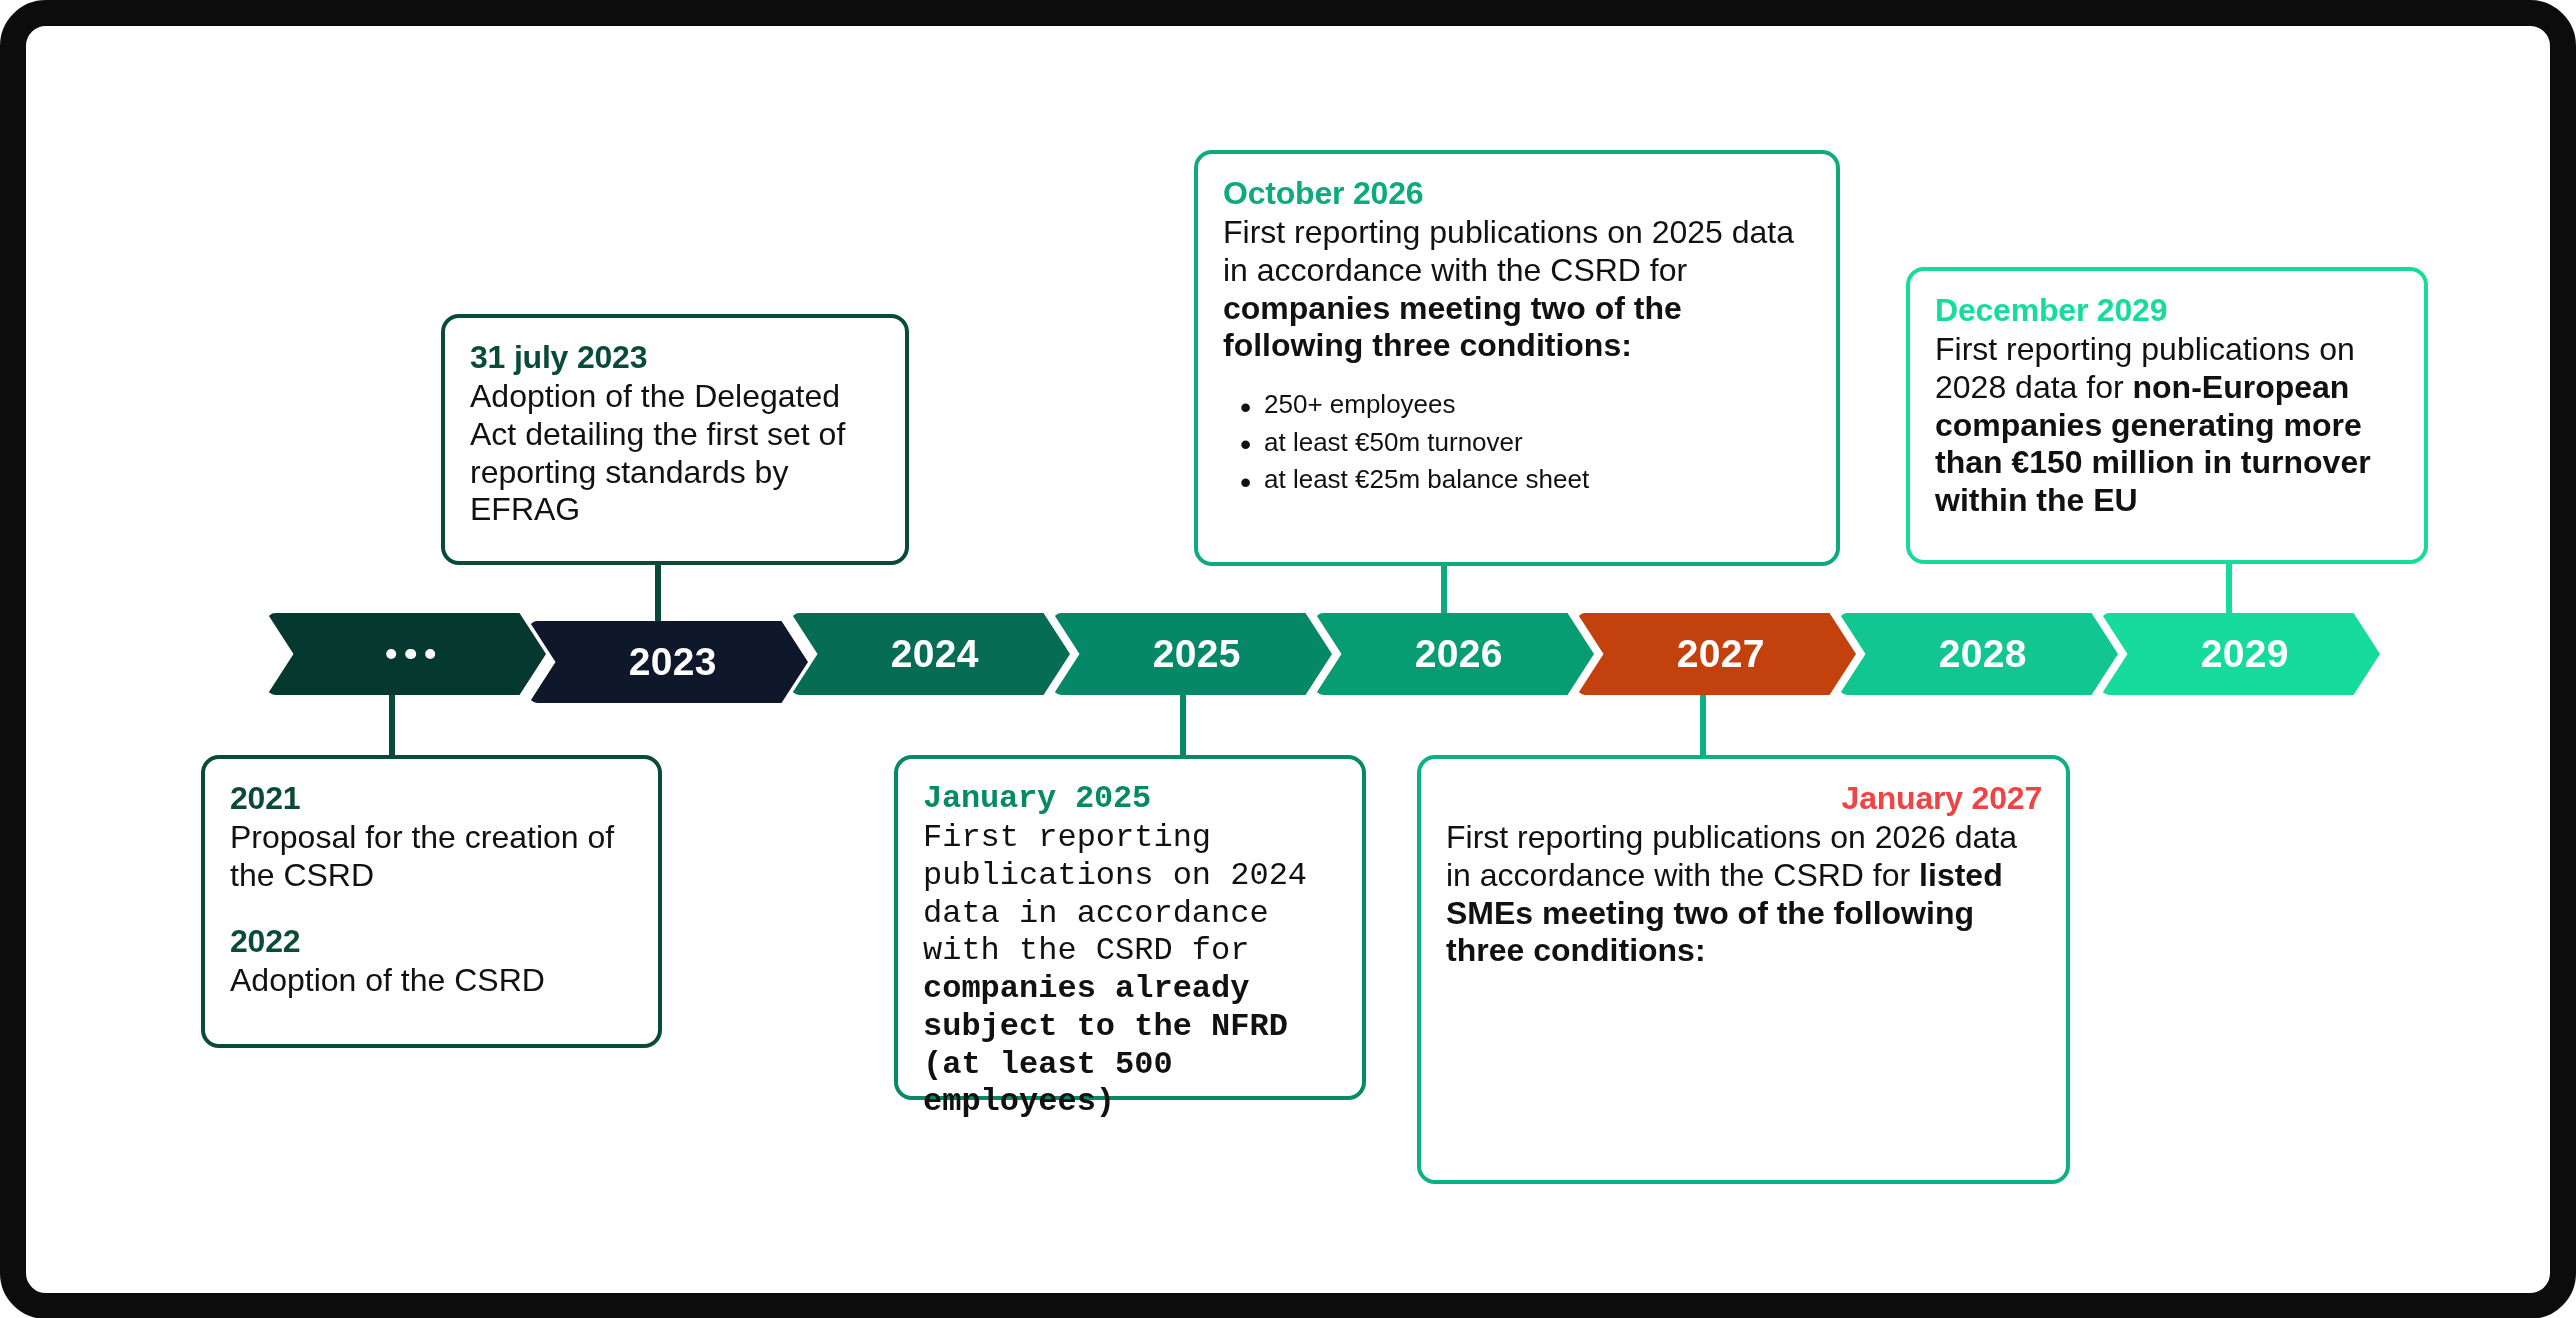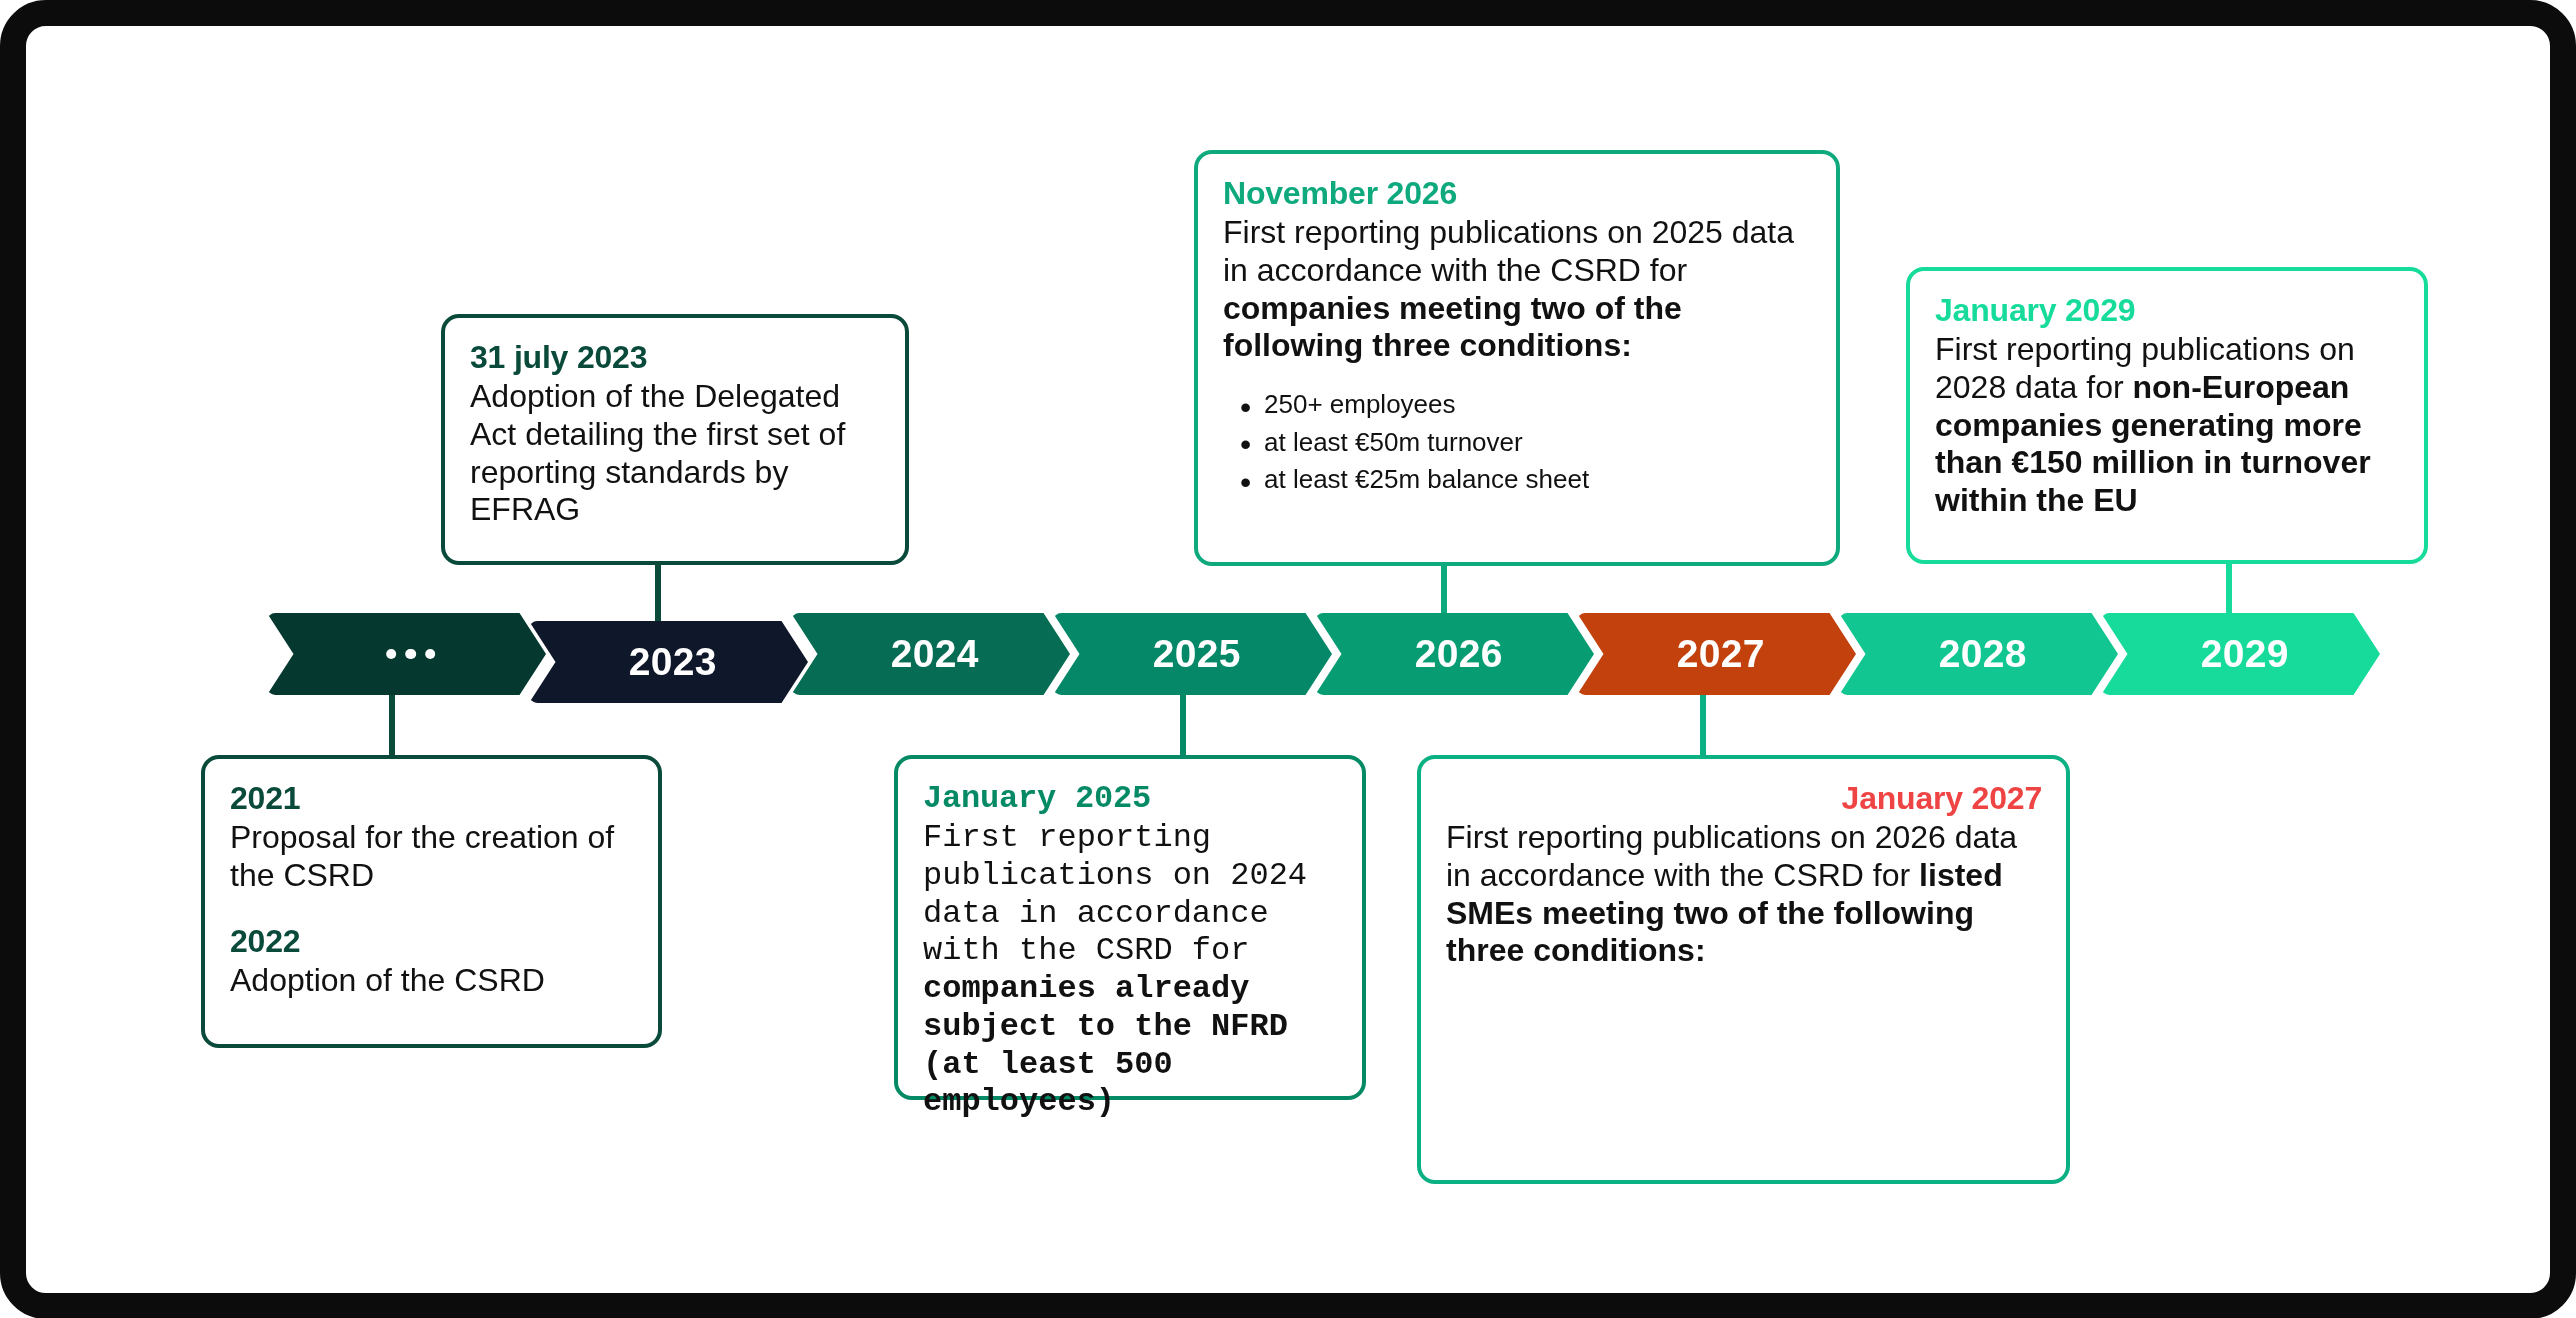--- a/index.html
+++ b/index.html
@@ -148,31 +148,31 @@
         <span class="lbl">2029</span>
       </div>
     </div>
 
     <div class="card" style="left:415px;top:288px;width:468px;height:251px;border-color:#0a4a3a;">
       <span class="hdr" style="color:#0a4a3a;">31 july 2023</span>
       <p>Adoption of the Delegated Act detailing the first set of reporting standards by EFRAG</p>
     </div>
 
     <div class="card" style="left:1168px;top:124px;width:646px;height:416px;border-color:#0FA97E;">
-      <span class="hdr" style="color:#0FA97E;">November 2026</span>
+      <span class="hdr" style="color:#0FA97E;">October 2026</span>
       <p><span>First reporting publications on 2025 data in accordance with the CSRD for </span><span class="b">companies meeting two of the following three conditions:</span></p>
       <ul>
         <li>250+ employees</li>
         <li>at least €50m turnover</li>
         <li>at least €25m balance sheet</li>
       </ul>
     </div>
 
     <div class="card" style="left:1880px;top:241px;width:522px;height:297px;border-color:#17DB9B;">
-      <span class="hdr" style="color:#17DB9B;">January 2029</span>
+      <span class="hdr" style="color:#17DB9B;">December 2029</span>
       <p><span>First reporting publications on 2028 data for </span><span class="b">non-European companies generating more than €150 million in turnover within the EU</span></p>
     </div>
 
     <div class="card" style="left:175px;top:729px;width:461px;height:293px;border-color:#0a4a3a;">
       <span class="hdr" style="color:#0a4a3a;">2021</span>
       <p>Proposal for the creation of the CSRD</p>
       <div class="spacer"></div>
       <span class="hdr" style="color:#0a4a3a;">2022</span>
       <p>Adoption of the CSRD</p>
     </div>

